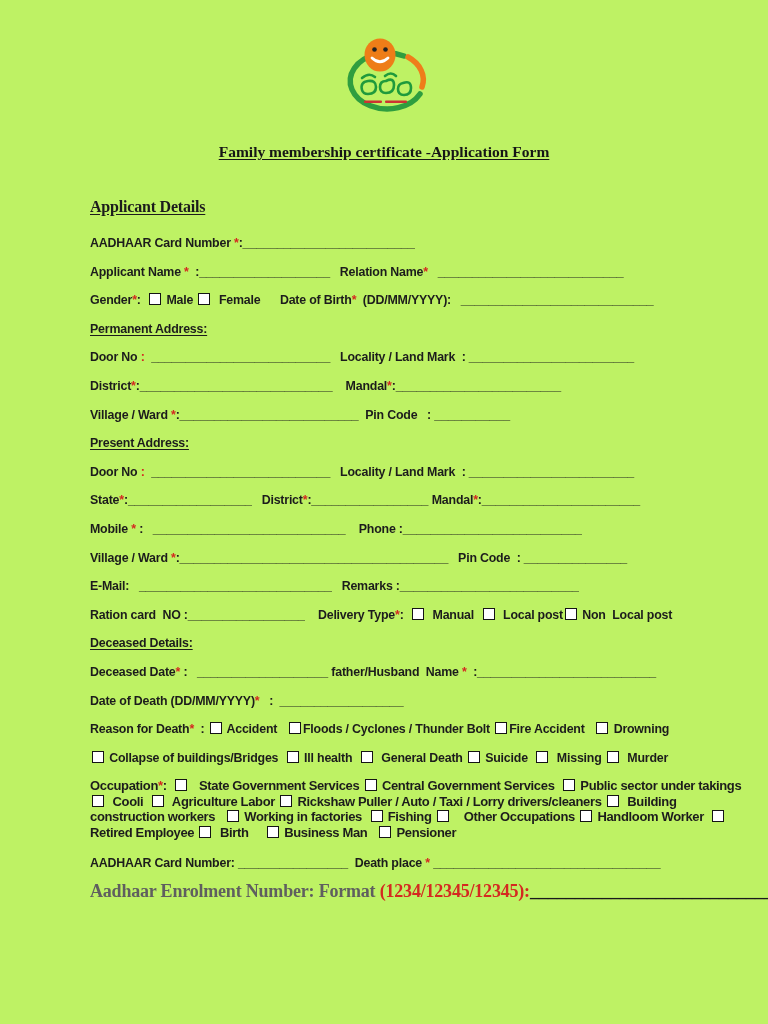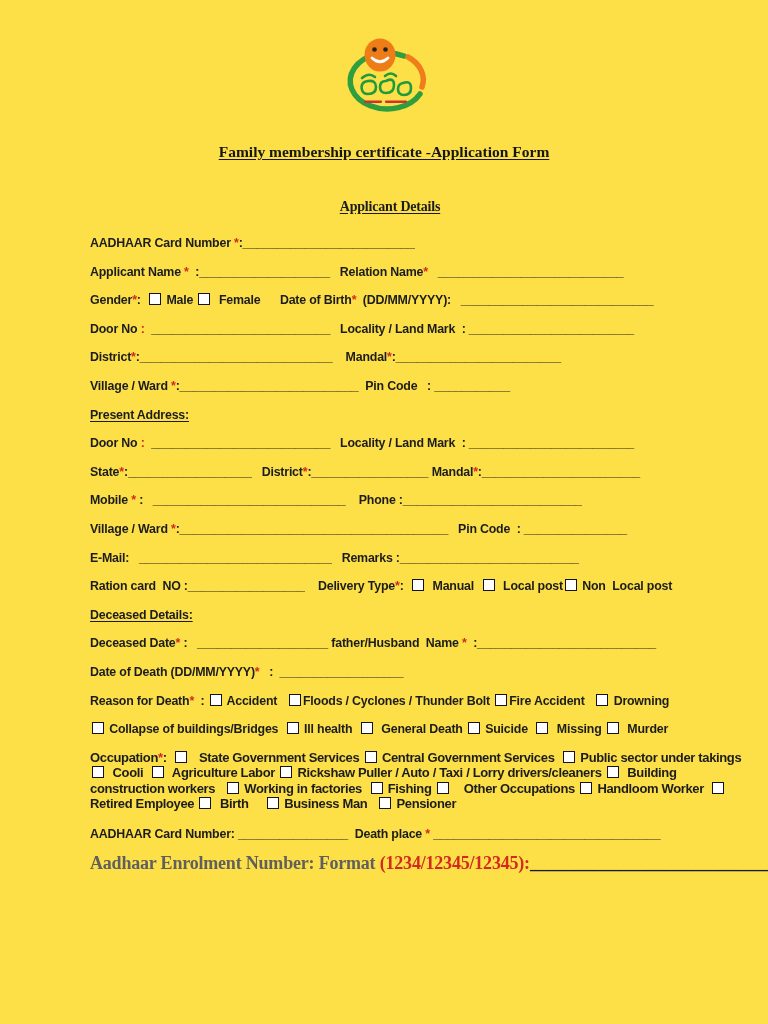--- a/index.html
+++ b/index.html
@@ -1,41 +1,41 @@
 <!DOCTYPE html>
 <html><head>
 <meta charset="utf-8">
 <style>
   html,body{margin:0;padding:0;background:#ffffff;}
   body{
     width:768px;height:1024px;
     font-family:"Liberation Sans",sans-serif;
     font-weight:700;color:#1c1c1c;
   }
-  .page{position:relative;width:768px;height:1024px;background:#fde047;overflow:hidden;}
+  .page{position:relative;width:768px;height:1024px;background:#bef264;overflow:hidden;}
 
   .logo{position:absolute;top:38px;left:328px;width:112px;height:84px;}
 
   .title{
     position:absolute;top:143px;left:0;width:100%;margin:0;
     text-align:center;
     font-family:"Liberation Serif",serif;
     font-size:15.5px;font-weight:700;
     text-decoration:underline;
     text-underline-offset:2px;
     color:#161616;
   }
 
   #form-body{
     position:absolute;top:199px;left:90px;width:600px;
     font-size:12.4px;letter-spacing:-0.2px;
   }
   .row{white-space:pre;line-height:16px;margin-bottom:12.6px;}
   .row.heading span{text-decoration:underline;text-underline-offset:2px;}
-  .row.heading.big{font-family:"Liberation Serif",serif;font-size:14px;color:#161616;text-align:center;}
+  .row.heading.big{font-family:"Liberation Serif",serif;font-size:16px;color:#161616;}
   .row.para{line-height:15.6px;margin-bottom:0;font-size:13px;letter-spacing:-0.35px;}
   .row.serif span{font-family:"Liberation Serif",serif;font-size:18px;}
 
   .lbl{color:#1c1c1c;}
   .red{color:#d42920;}
   .gray{color:#5f5f5f;}
   .fill{color:#1b1b1b;letter-spacing:0;}
 
   .checkbox{
     display:inline-block;width:10px;height:10px;
@@ -78,20 +78,21 @@
     <span class="sr">మీ సేవ</span>
   </div>
 
   <h1 class="title">Family membership certificate -Application Form</h1>
 
   <div id="form-body">
       <div class="row heading big" style="margin-bottom: 20px;"><span class="lbl">Applicant Details</span></div>
       <div class="row line"><span class="lbl">AADHAAR Card Number </span><span class="red">*</span><span class="lbl">:</span><span class="fill">_________________________</span></div>
       <div class="row line"><span class="lbl">Applicant Name </span><span class="red">*</span><span class="lbl">  :</span><span class="fill">___________________</span><span class="lbl">   Relation Name</span><span class="red">*</span><span class="lbl">   </span><span class="fill">___________________________</span></div>
       <div class="row line"><span class="lbl">Gender</span><span class="red">*</span><span class="lbl">:  </span><span class="checkbox"></span><span class="lbl"> Male </span><span class="checkbox"></span><span class="lbl">  Female      Date of Birth</span><span class="red">*</span><span class="lbl">  (DD/MM/YYYY):   </span><span class="fill">____________________________</span></div>
+      <div class="row heading"><span class="lbl">Permanent Address:</span></div>
       <div class="row line"><span class="lbl">Door No </span><span class="red">:</span><span class="lbl">  </span><span class="fill">__________________________</span><span class="lbl">   Locality / Land Mark  : </span><span class="fill">________________________</span></div>
       <div class="row line"><span class="lbl">District</span><span class="red">*</span><span class="lbl">:</span><span class="fill">____________________________</span><span class="lbl">    Mandal</span><span class="red">*</span><span class="lbl">:</span><span class="fill">________________________</span></div>
       <div class="row line"><span class="lbl">Village / Ward </span><span class="red">*</span><span class="lbl">:</span><span class="fill">__________________________</span><span class="lbl">  Pin Code   : </span><span class="fill">___________</span></div>
       <div class="row heading"><span class="lbl">Present Address:</span></div>
       <div class="row line"><span class="lbl">Door No </span><span class="red">:</span><span class="lbl">  </span><span class="fill">__________________________</span><span class="lbl">   Locality / Land Mark  : </span><span class="fill">________________________</span></div>
       <div class="row line"><span class="lbl">State</span><span class="red">*</span><span class="lbl">:</span><span class="fill">__________________</span><span class="lbl">   District</span><span class="red">*</span><span class="lbl">:</span><span class="fill">_________________</span><span class="lbl"> Mandal</span><span class="red">*</span><span class="lbl">:</span><span class="fill">_______________________</span></div>
       <div class="row line"><span class="lbl">Mobile </span><span class="red">*</span><span class="lbl"> :   </span><span class="fill">____________________________</span><span class="lbl">    Phone :</span><span class="fill">__________________________</span></div>
       <div class="row line"><span class="lbl">Village / Ward </span><span class="red">*</span><span class="lbl">:</span><span class="fill">_______________________________________</span><span class="lbl">   Pin Code  : </span><span class="fill">_______________</span></div>
       <div class="row line"><span class="lbl">E-Mail:   </span><span class="fill">____________________________</span><span class="lbl">   Remarks :</span><span class="fill">__________________________</span></div>
       <div class="row line"><span class="lbl">Ration card  NO :</span><span class="fill">_________________</span><span class="lbl">    Delivery Type</span><span class="red">*</span><span class="lbl">:  </span><span class="checkbox"></span><span class="lbl">  Manual  </span><span class="checkbox"></span><span class="lbl">  Local post</span><span class="checkbox"></span><span class="lbl"> Non  Local post</span></div>

